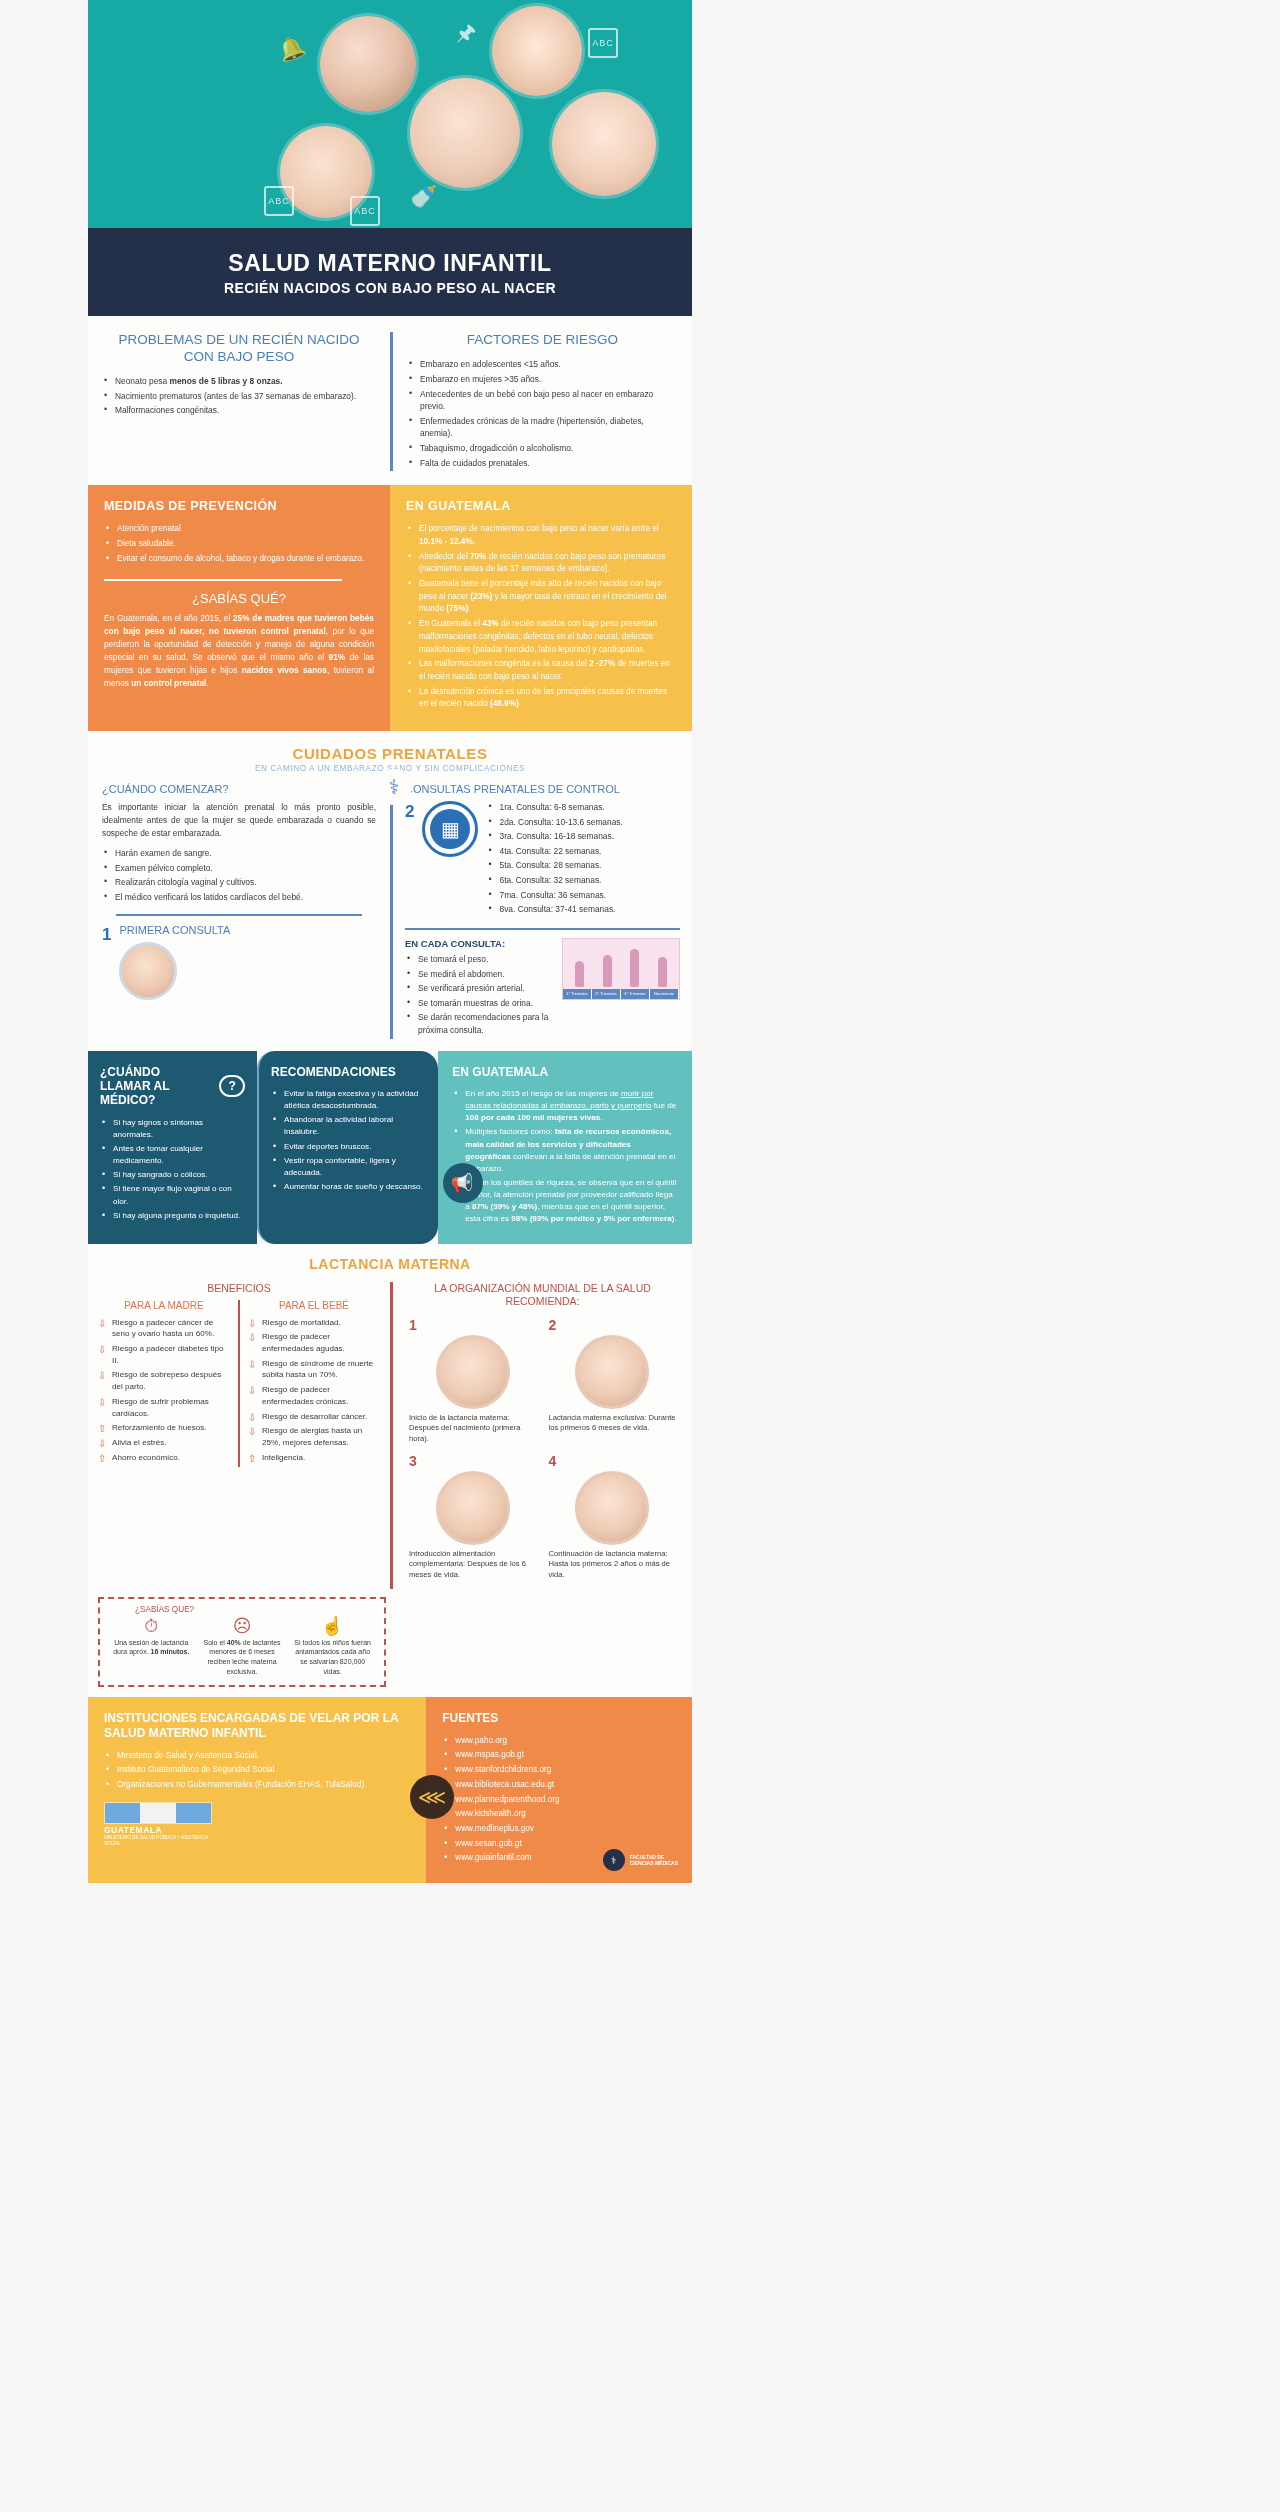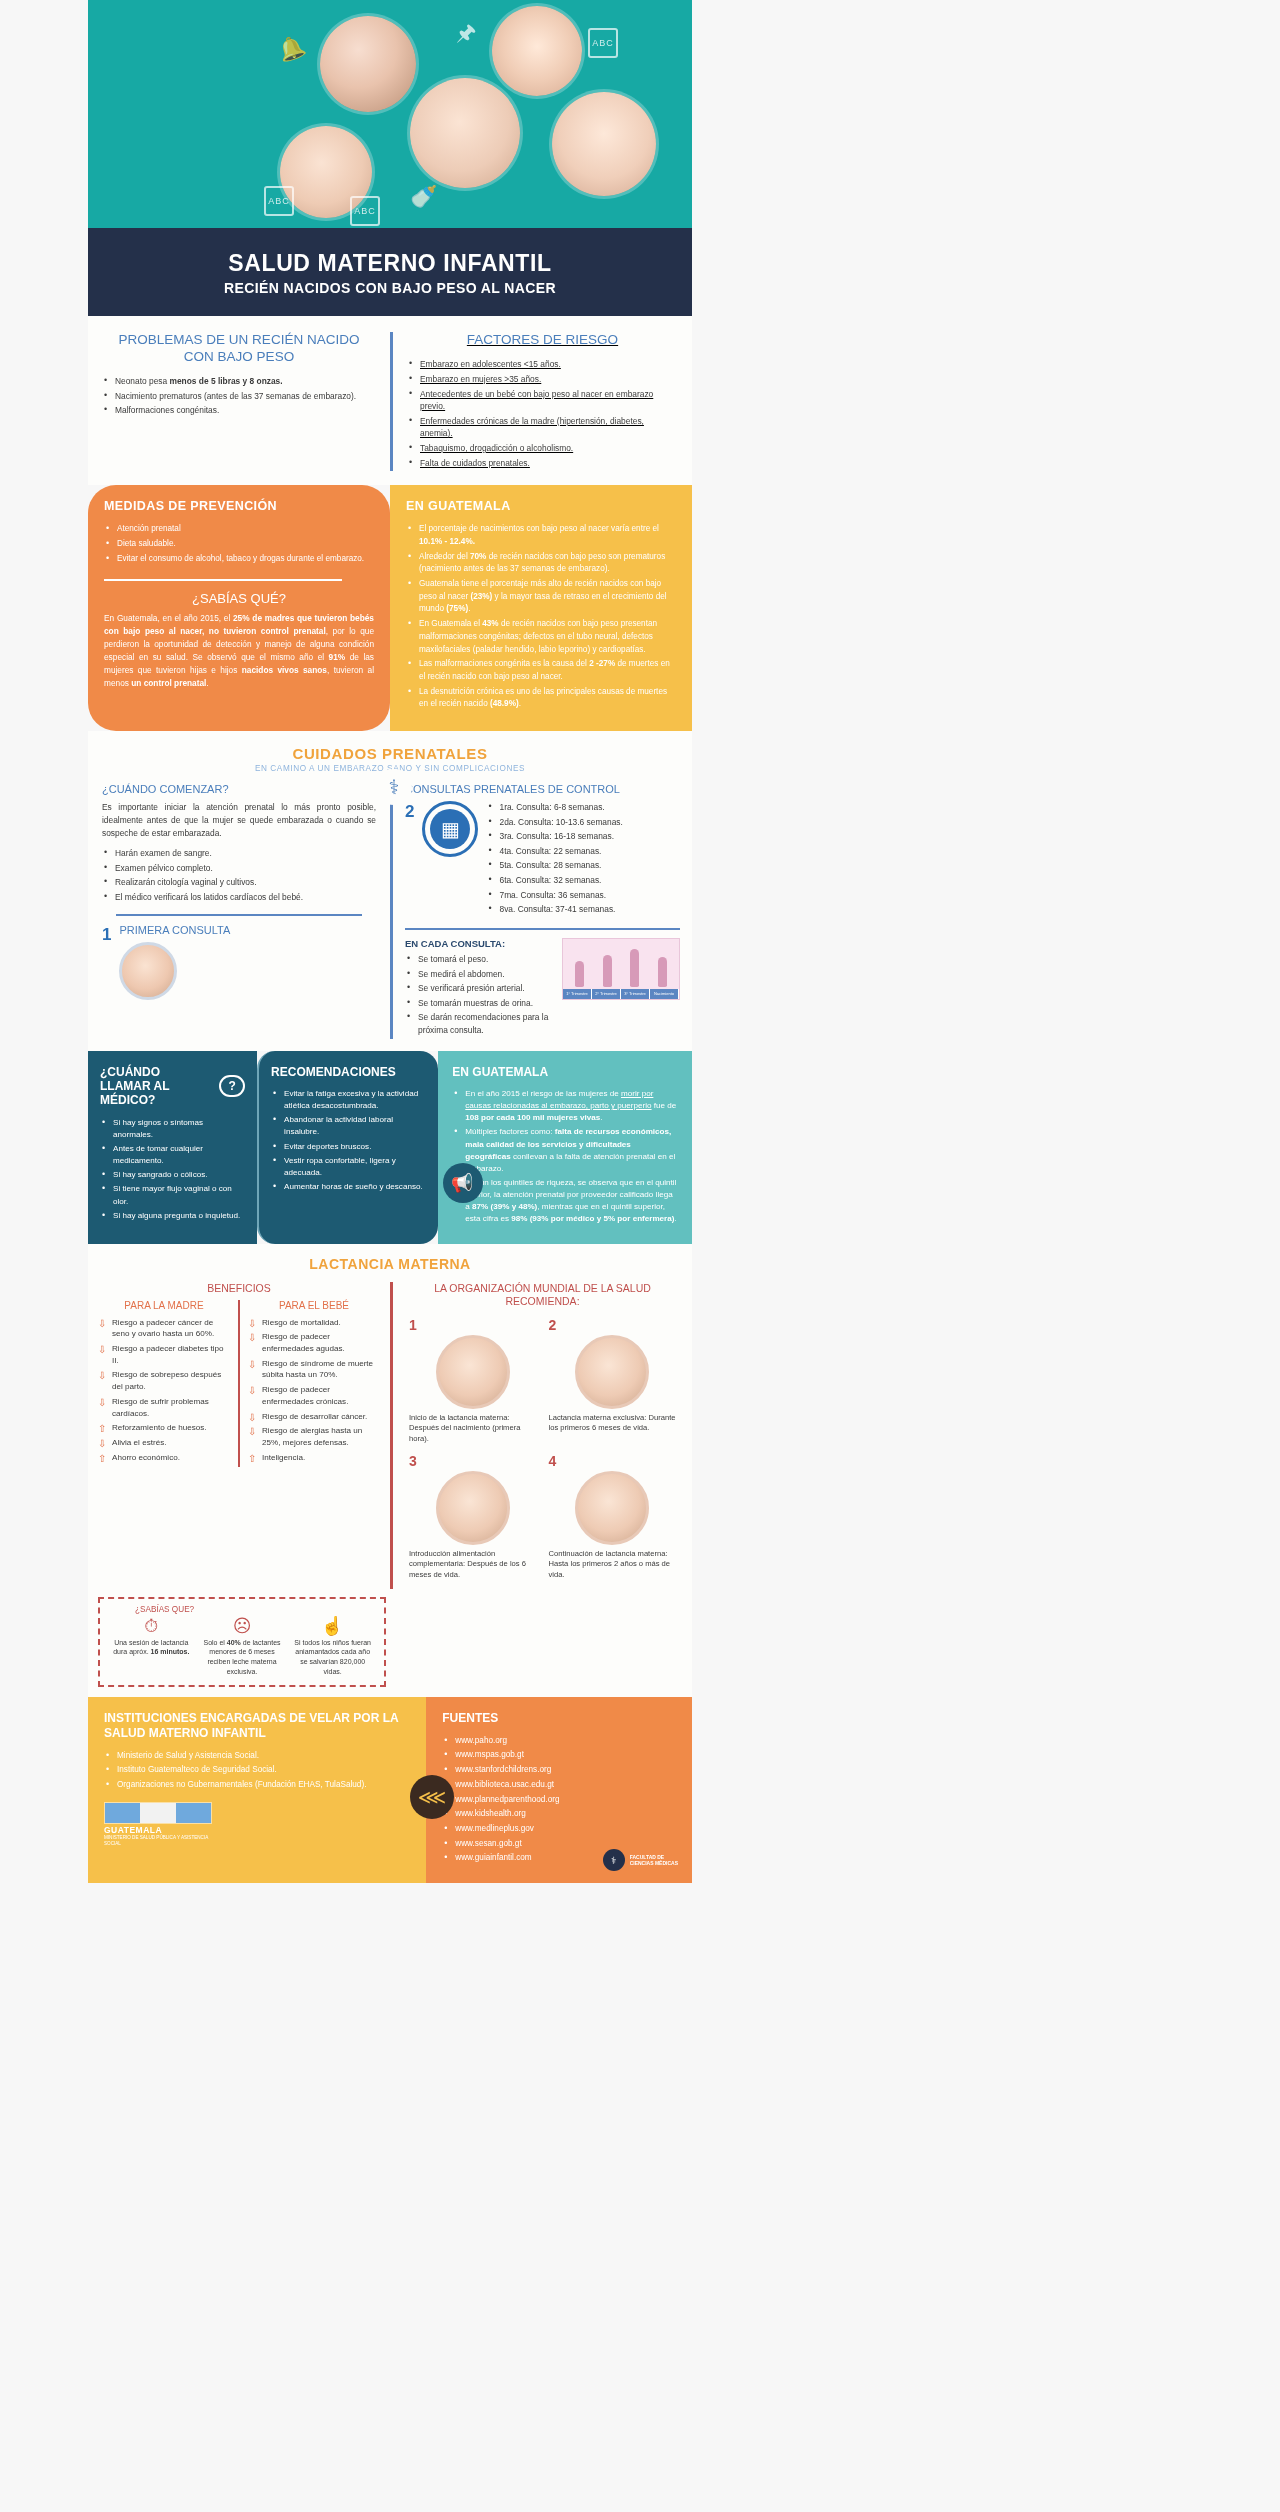--- a/index.html
+++ b/index.html
@@ -92,21 +92,21 @@
     margin-top: 4px;
   }
   
   .white-band {
     width: 604px;
     background: #fdfdfb;
     display: flex;
     padding: 16px 0 14px;
   }
   .wcol { width: 50%; padding: 0 14px; }
-  .wcol.right { border-left: 3px solid #5b86c2; text-decoration: underline; }
+  .wcol.right { border-left: 3px solid #5b86c2; }
   .blue-head {
     color: #4a7ebb;
     font-size: 13.5px;
     text-align: center;
     line-height: 1.25;
     margin-bottom: 9px;
   }
   ul.dot { list-style: none; }
   ul.dot > li {
     position: relative;
@@ -126,21 +126,20 @@
   .oy {
     width: 604px;
     display: flex;
     position: relative;
   }
   .panel-orange {
     width: 50%;
     background: #f08a48;
     color: #fff;
     padding: 14px 16px 18px;
-    border-radius: 28px;
   }
   .panel-yellow {
     width: 50%;
     background: #f6c04a;
     color: #fff;
     padding: 14px 16px 18px;
   }
   .panel-head {
     font-size: 12.5px;
     font-weight: bold;

